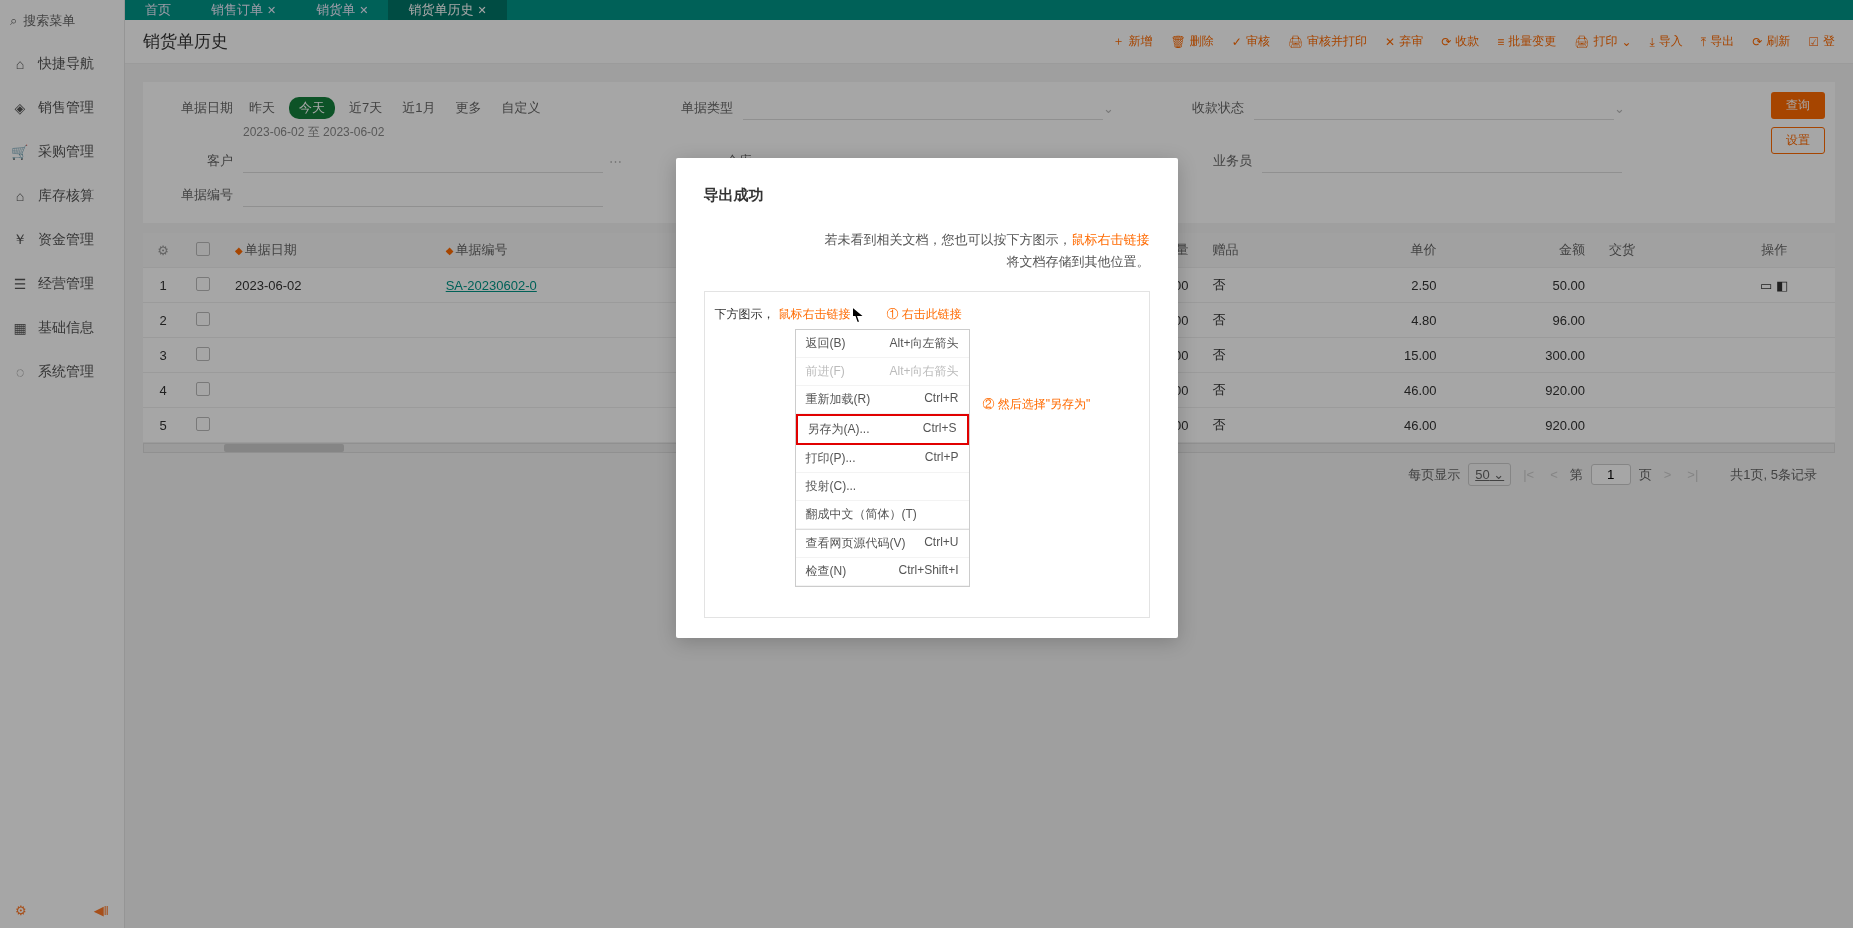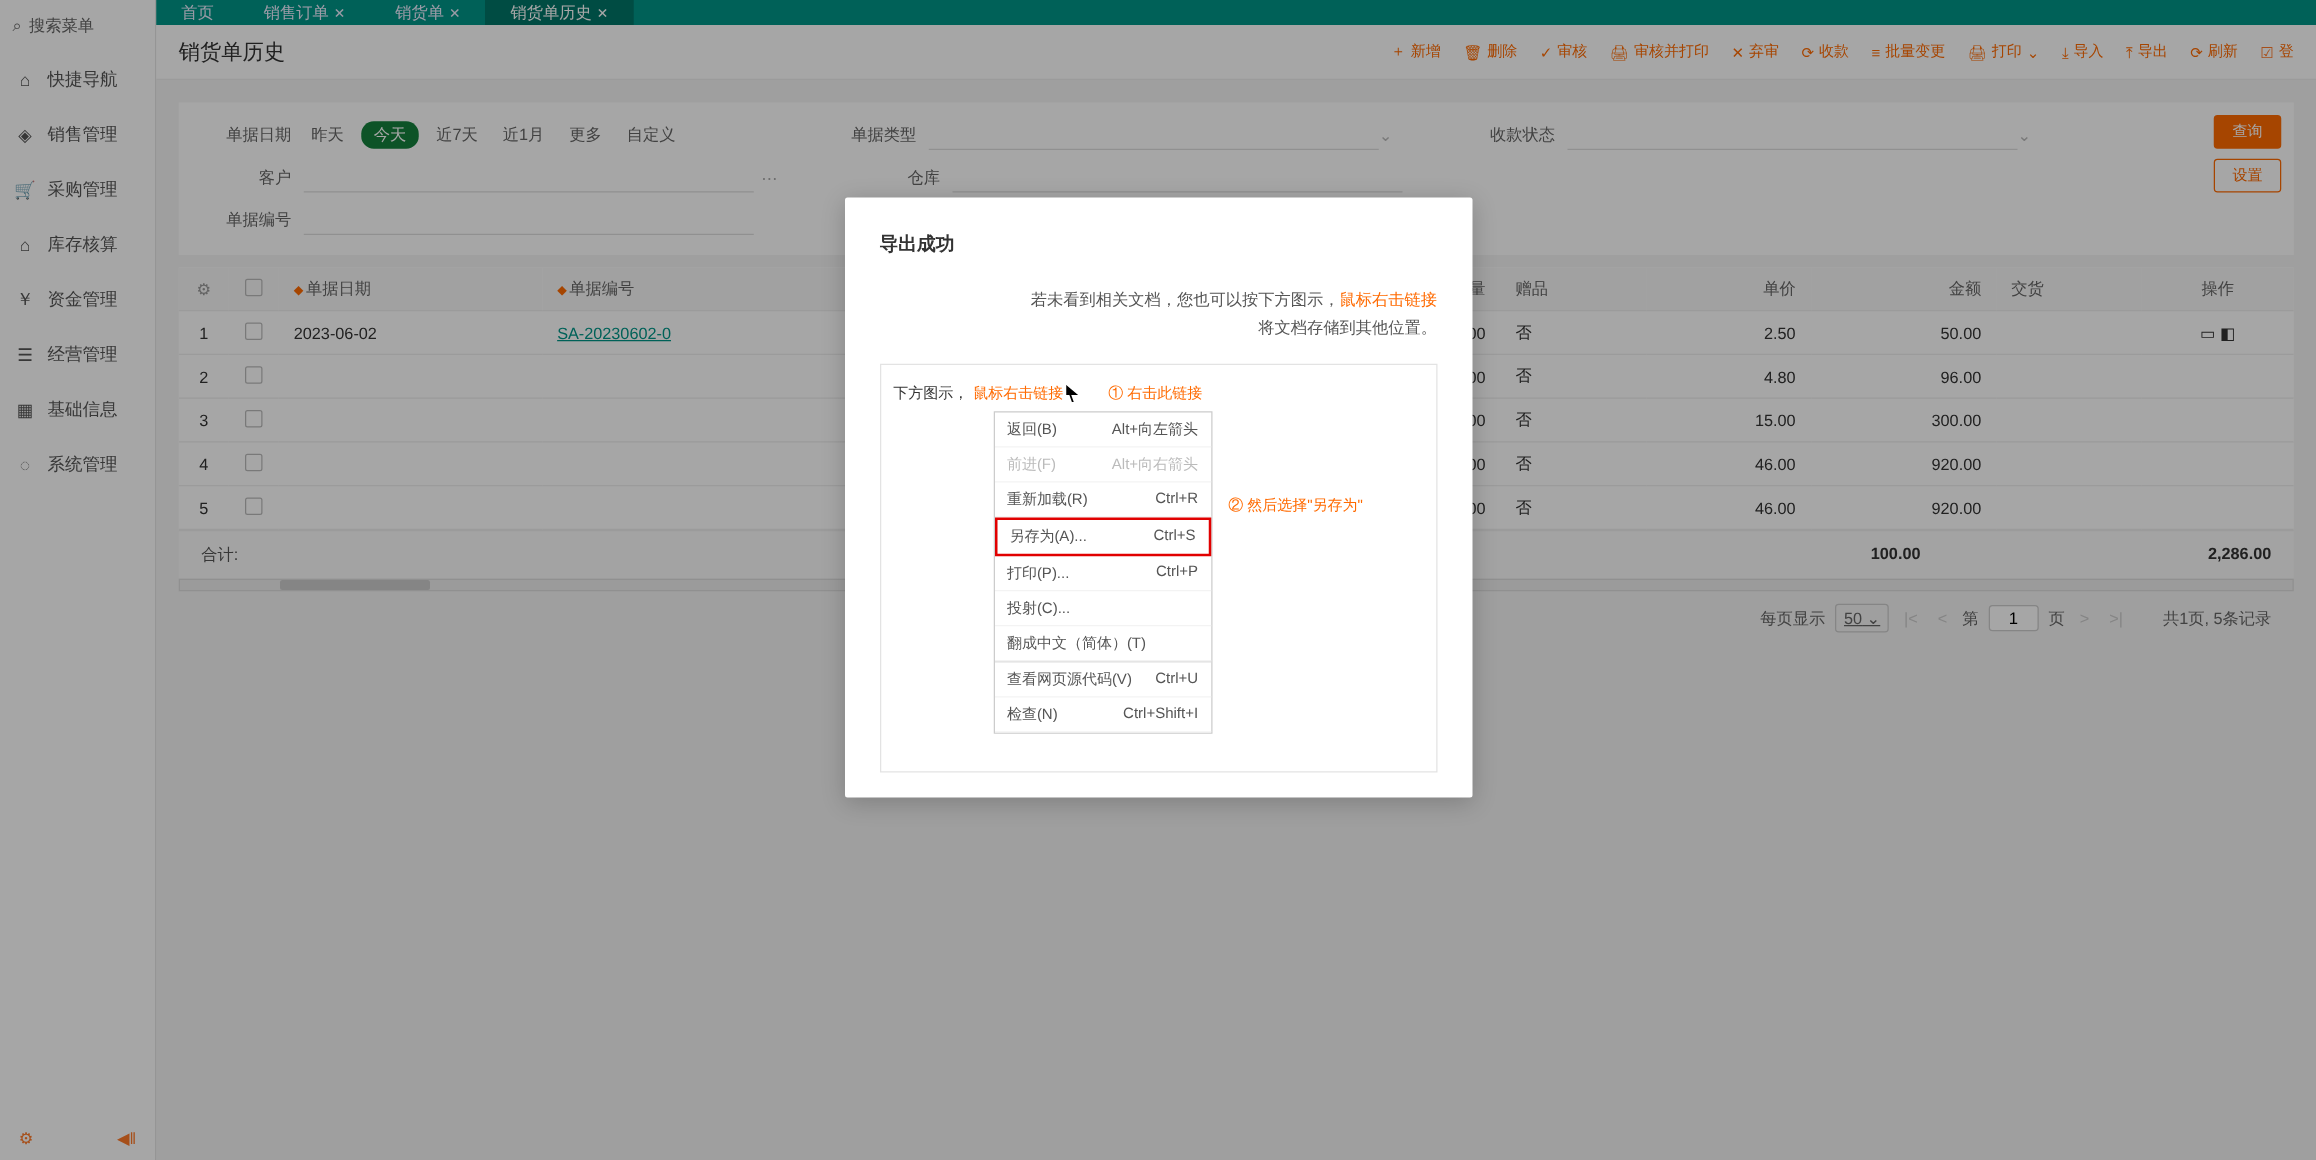--- a/index.html
+++ b/index.html
@@ -232,28 +232,33 @@
           <div class="filter-group">
             <span class="filter-label">收款状态</span>
             <input class="filter-input" style="">
               <span class="select-caret">⌄</span>
           </div>
           <div class="filter-actions">
             <button class="btn-primary">查询</button>
             <button class="btn-outline">设置</button>
           </div>
         </div>
+        <div class="date-range" style="margin-top:-6px; margin-bottom:8px;">2023-06-02 至 2023-06-02</div>
         <div class="filter-row">
           <div class="filter-group" style="min-width:440px;">
             <span class="filter-label">客户</span>
             <input class="filter-input" style="">
               <span class="dots">⋯</span>
           </div>
           <div class="filter-group">
             <span class="filter-label">仓库</span>
+            <input class="filter-input" style="">
+          </div>
+          <div class="filter-group">
+            <span class="filter-label">业务员</span>
             <input class="filter-input" style="">
           </div>
         </div>
         <div class="filter-row">
           <div class="filter-group" style="min-width:440px;">
             <span class="filter-label">单据编号</span>
             <input class="filter-input" style="">
           </div>
         </div>
       </div>
@@ -356,27 +361,20 @@
                 <td>否</td>
                 <td class="num-col">46.00</td>
                 <td class="num-col">920.00</td>
                 <td></td>
                 <td style="text-align:center;"></td>
               </tr>
             </tbody>
         </table>
       </div>
 
-      <div class="footer-row">
-        <span class="flab">合计:</span>
-        <span class="fv">
-          <span>100.00</span>
-          <span>2,286.00</span>
-        </span>
-      </div>
       <div class="scroll-hint">
           <div class="scroll-thumb"></div>
         </div>
 
       <div class="pagination">
         <span>每页显示</span>
         <span class="pg-select"><span>50</span> ⌄</span>
         <span class="pg-btn">|&lt;</span>
         <span class="pg-btn">&lt;</span>
         <span>第</span>

